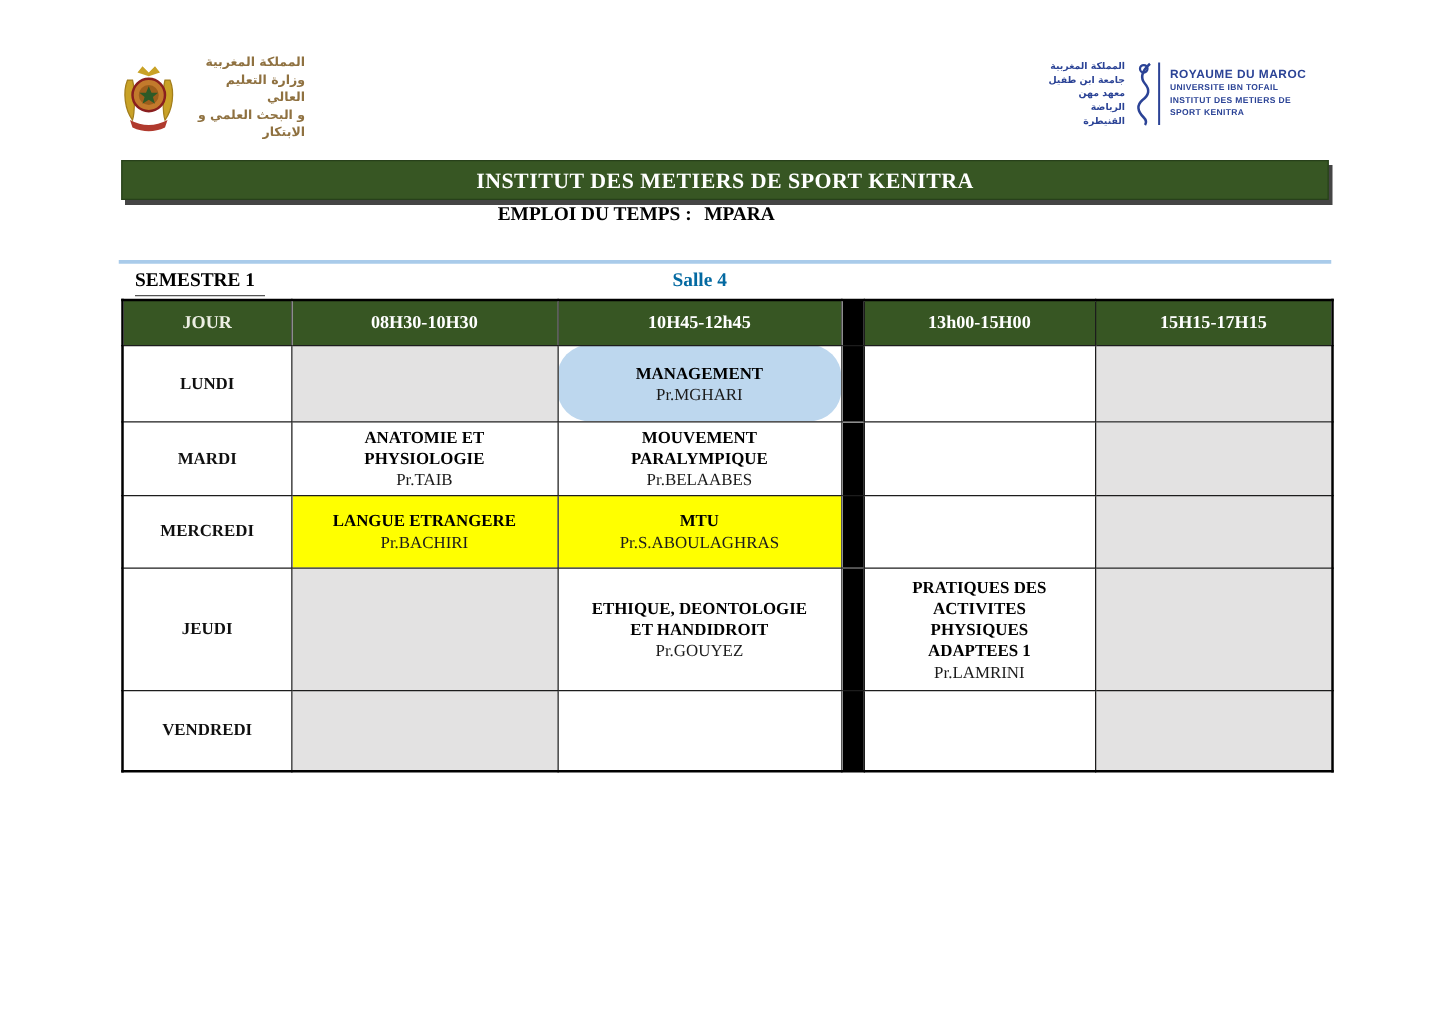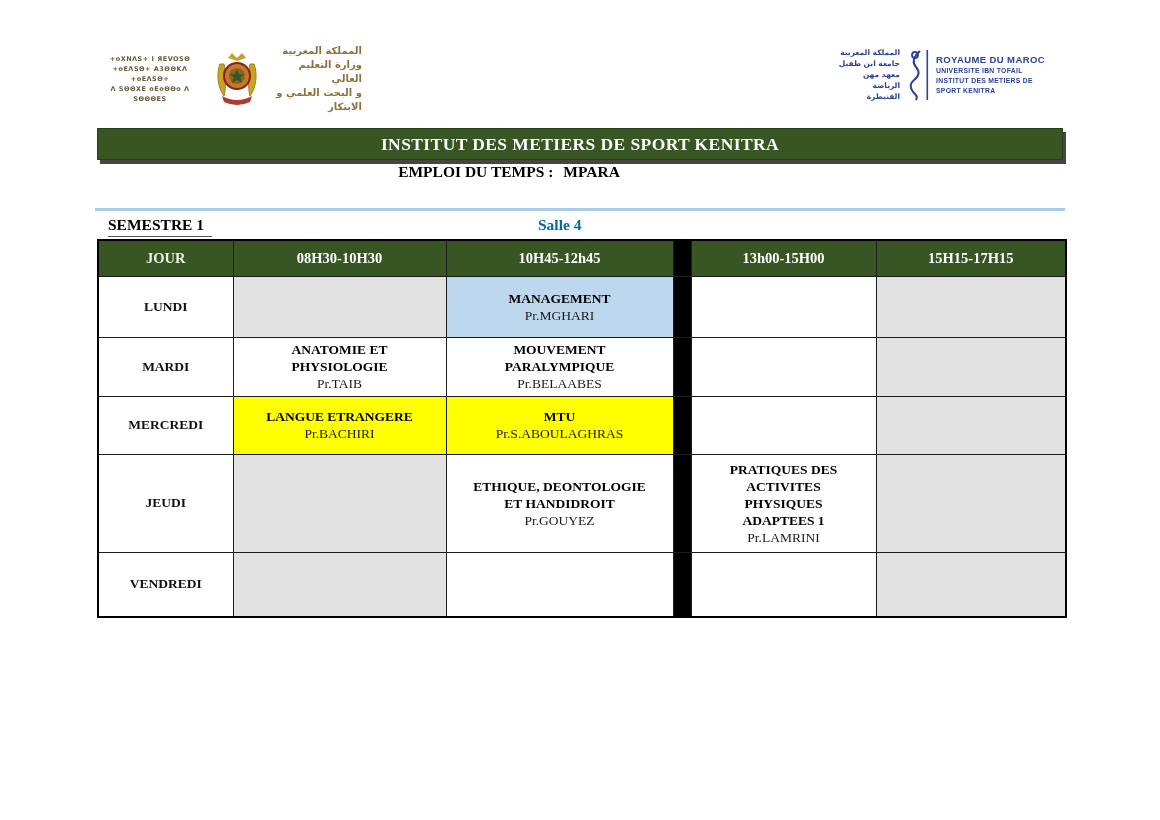--- a/index.html
+++ b/index.html
@@ -36,36 +36,31 @@
   
   table.tt { position:absolute; left:97px; top:239px; width:968px;
              border-collapse:collapse; table-layout:fixed; border:2px solid #000; }
   table.tt td { border:1.6px solid #1c1c1c; text-align:center; vertical-align:middle;
                 padding:1px 20px; overflow:hidden; }
   td.hdr { background:#375623; color:#ffffff; font-weight:bold; font-size:14.5px; }
   td.hdr-jour { color:#edefe4; border-top:3px solid #000; }
   td.sep { background:#000; border-color:#000; }
   td.day { background:#ffffff; font-weight:bold; font-size:13.5px; color:#101010;margin-top:23px; }
   td.gray { background:#e3e2e2; }
-  td.cell-blue { background:#bdd7ee; }
+  td.cell-blue { background:#bdd7ee;border-radius:25px; }
   td.cell-yellow { background:#ffff00; }
   .course { font-weight:bold; font-size:13.5px; color:#000; line-height:17px; }
   .prof { font-size:13.5px; color:#1b1b1b; line-height:17px; }
 </style>
 </head>
 <body>
 
 <div id="page">
 
   <div class="logo-left">
-    <div class="tifinagh">
-      <div>+oΧNΛS+ I ЯEVOSΘ</div>
-      <div>+oEΛSΘ+ A3ΘΘΚΛ +oEΛSΘ+</div>
-      <div>Λ SΘΘΧE oEoΘΘo Λ SΘΘΘES</div>
-    </div>
     <svg width="46" height="58" viewBox="0 0 46 58">
       <path d="M14 8 L18 3 L23 8 L28 3 L32 8 L23 11 Z" fill="#c9a227"></path>
       <path d="M6 14 C2 24 4 38 10 46 C12 40 12 22 10 14 Z" fill="#c9a227" stroke="#a27e1c" stroke-width="1"></path>
       <path d="M40 14 C44 24 42 38 36 46 C34 40 34 22 36 14 Z" fill="#c9a227" stroke="#a27e1c" stroke-width="1"></path>
       <circle cx="23" cy="26" r="13" fill="#c27a2c" stroke="#8a1f1f" stroke-width="2"></circle>
       <circle cx="23" cy="26" r="8" fill="#9c5e1c"></circle>
       <polygon points="23,19 25.2,24.2 30.5,24.2 26.3,27.5 28,33 23,29.8 18,33 19.7,27.5 15.5,24.2 20.8,24.2" fill="#2d5a27"></polygon>
       <path d="M8 46 Q23 54 38 46 L36 52 Q23 58 10 52 Z" fill="#b03a2e"></path>
     </svg>
     <div class="arabic-left">

